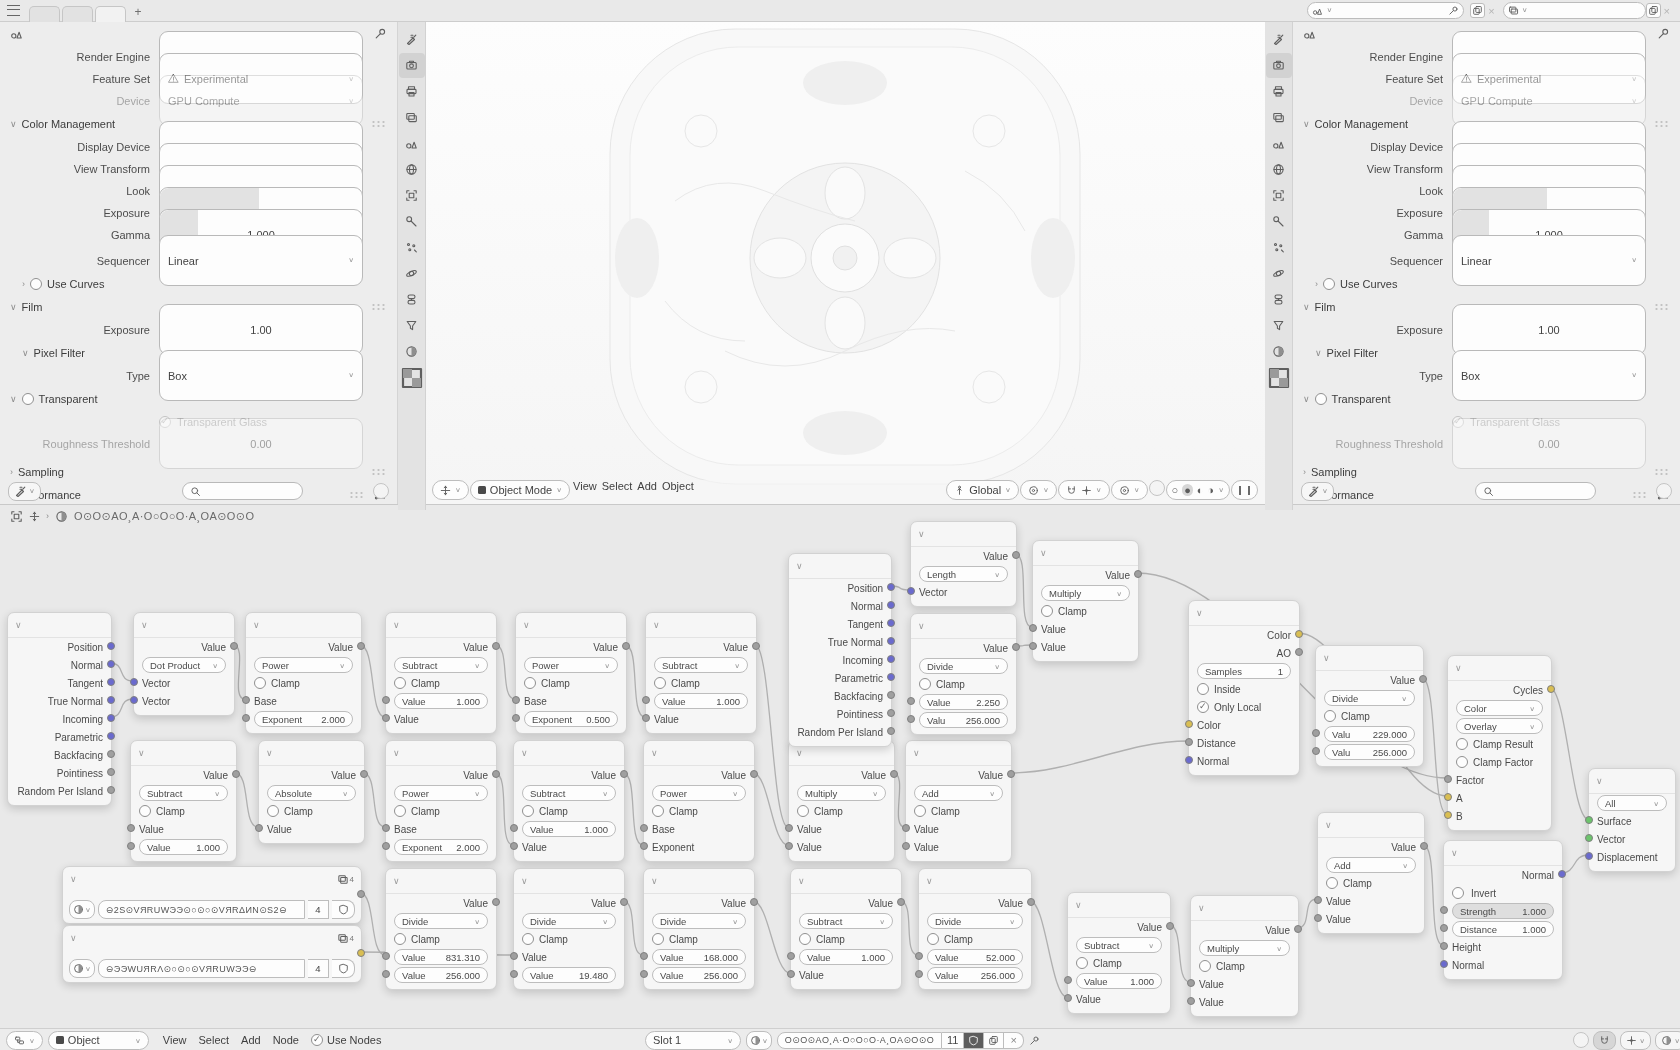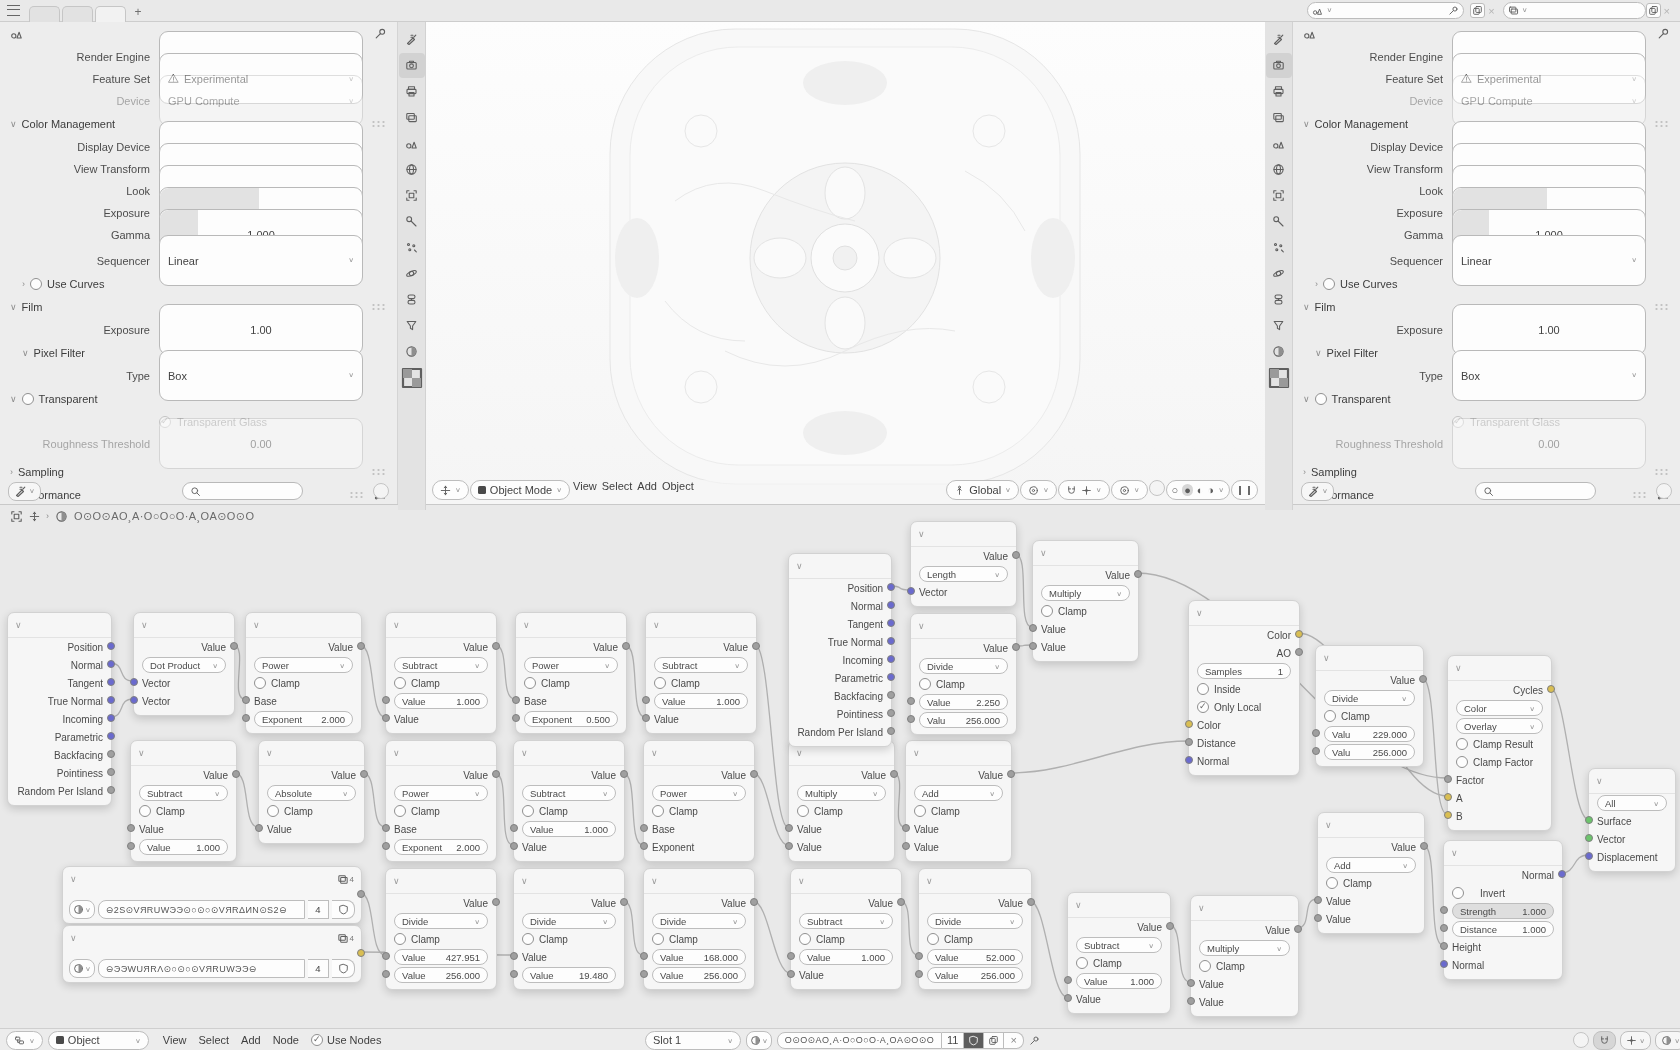--- a/index.html
+++ b/index.html
@@ -1534,21 +1534,21 @@
     </div>
     <div class="node" style="left: 1443px; top: 840px; width: 118px;">
       <div class="nhead">
         <span class="nchev">∨</span>
       </div>
       <div class="nrow out">
         <span class="lbl">Normal</span>
       </div>
       <div class="nrow">
         <span class="circ"></span>
-        <span class="lbl" style="margin-left:16px">Invert</span>
+        <span class="lbl" style="margin-left:7px">Invert</span>
       </div>
       <div class="nrow">
         <span class="pill fld sldfill">
           <span>Strength</span>
           <span>1.000</span>
         </span>
       </div>
       <div class="nrow">
         <span class="pill fld">
           <span>Distance</span>
@@ -1686,21 +1686,21 @@
           <span class="mini">∨</span>
         </span>
       </div>
       <div class="nrow">
         <span class="circ"></span>
         <span class="lbl" style="margin-left:5px">Clamp</span>
       </div>
       <div class="nrow">
         <span class="pill fld">
           <span>Value</span>
-          <span>427.951</span>
+          <span>831.310</span>
         </span>
       </div>
       <div class="nrow">
         <span class="pill fld">
           <span>Value</span>
           <span>256.000</span>
         </span>
       </div>
       <span class="dot" style="right: -4px; top: 29px; background: rgb(159, 159, 159);"></span>
       <span class="dot" style="left: -4px; top: 83px; background: rgb(159, 159, 159);"></span>

